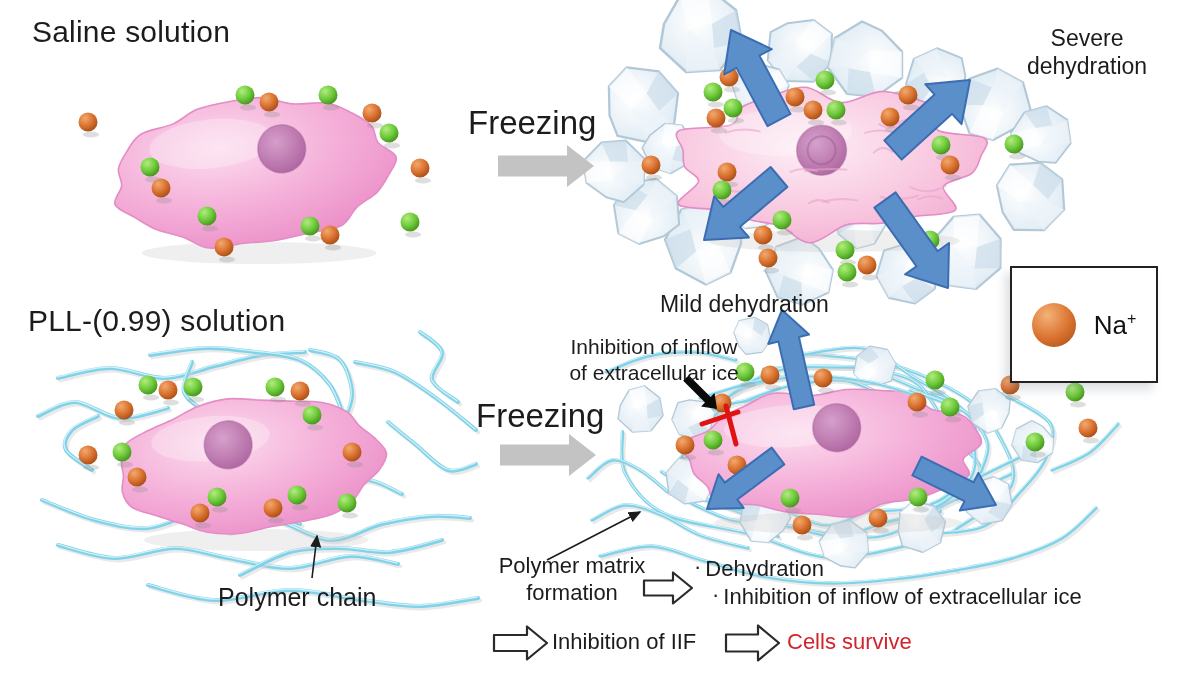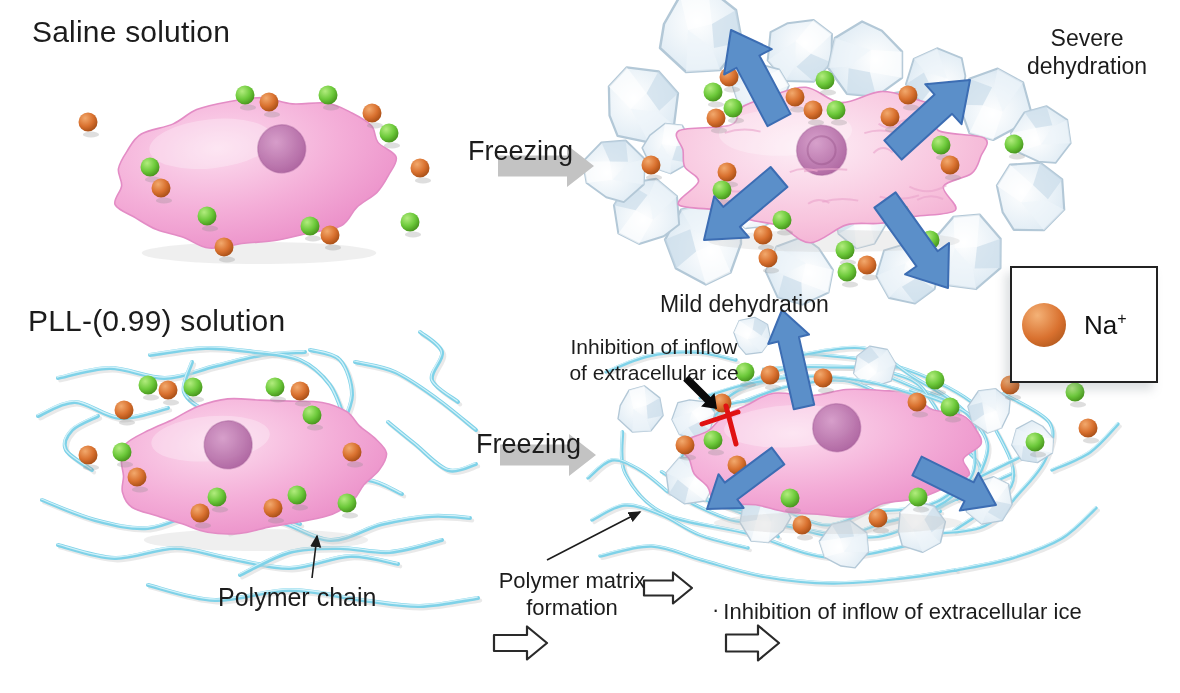--- a/index.html
+++ b/index.html
@@ -2,30 +2,30 @@
 <html style="--na_orange: #d9712f; --cl_green: #6cc93a; --cell_pink: #f2a3d3; --nucleus_pink: #b76aa6; --polymer_blue: #7fd2e8; --arrow_blue: #5b8fc9; --arrow_blue_edge: #3c6db3; --ice_fill: #dde9f2; --freezing_gray: #c3c3c3; --inhibit_red: #e01212; --survive_red: #d2232a; --text: #1c1c1c;"><head>
 <meta charset="utf-8">
 <style>
   html,body{margin:0;padding:0;background:#fff;}
   #canvas{position:relative;width:1180px;height:693px;background:#fff;overflow:hidden;
           font-family:"Liberation Sans",sans-serif;}
   #art{position:absolute;left:0;top:0;z-index:1;}
   .lbl{position:absolute;z-index:3;color:var(--text,#1c1c1c);line-height:1.22;white-space:nowrap;}
   .wrap{white-space:normal;text-align:center;}
   .t-title{font-size:30px;letter-spacing:.2px;text-align:center;}
-  .t-freeze{font-size:27px;margin-top:32px;}
+  .t-freeze{font-size:33px;}
   .t-med{font-size:23px;}
   .t-note{font-size:21px;}
   .t-chain{font-size:25px;}
-  .t-sum{font-size:22px;margin-top:15px;}
+  .t-sum{font-size:22px;}
   .t-red{color:var(--survive_red,#d2232a);}
   .bullet{display:inline-block;margin-right:4px;transform:translateY(-2px);}
   .legend{position:absolute;z-index:4;left:1010px;top:266px;width:148px;height:117px;
           background:#fff;border:2.5px solid #222;box-shadow:-5px 7px 9px rgba(120,130,140,.25);
-          display:flex;flex-direction:column;justify-content:space-around;padding:6px 10px;box-sizing:border-box;}
+          display:flex;flex-direction:row;justify-content:space-around;padding:6px 10px;box-sizing:border-box;}
   .legend-row{display:flex;align-items:center;gap:18px;}
   .sphere{width:44px;height:44px;border-radius:50%;flex:0 0 auto;}
   .sphere.na{background:radial-gradient(circle at 35% 28%, #f4b277, var(--na_orange,#d9712f) 55%, #9c4c14);}
   .sphere.cl{background:radial-gradient(circle at 35% 28%, #b5ed82, var(--cl_green,#6cc93a) 55%, #45931b);}
   .legend-label{font-size:26px;color:#111;}
   .legend-label sup{font-size:62%;}
   .legend-label sup.minus{margin-left:4px;}
 </style>
 </head>
 <body>
@@ -440,25 +440,30 @@
   <div class="lbl t-med" style="left:660px;top:290px;">Mild dehydration</div>
 
   <div class="lbl t-note wrap" style="left:560px;top:334px;width:188px;">Inhibition of inflow of extracellular ice</div>
 
   <div class="lbl t-freeze" style="left:476px;top:396px;">Freezing</div>
 
   <div class="lbl t-chain" style="left:218px;top:582px;">Polymer chain</div>
 
   <div class="lbl t-sum wrap" style="left:487px;top:553px;width:170px;">Polymer matrix formation</div>
 
+  <div class="lbl t-sum" style="left:694px;top:556px;">
+    <span class="bullet">·</span><span>Dehydration</span>
+  </div>
   <div class="lbl t-sum" style="left:712px;top:584px;">
     <span class="bullet">·</span><span>Inhibition of inflow of extracellular ice</span>
   </div>
 
-
+  <div class="lbl t-sum" style="left:552px;top:629px;">Inhibition of IIF</div>
+
+  <div class="lbl t-sum t-red" style="left:787px;top:629px;">Cells survive</div>
 
   <div class="legend">
     <div class="legend-row">
       <span class="sphere na"></span>
       <span class="legend-label"><span>Na</span><sup>+</sup></span>
     </div>
   </div>
 </div>
 
 </body></html>

